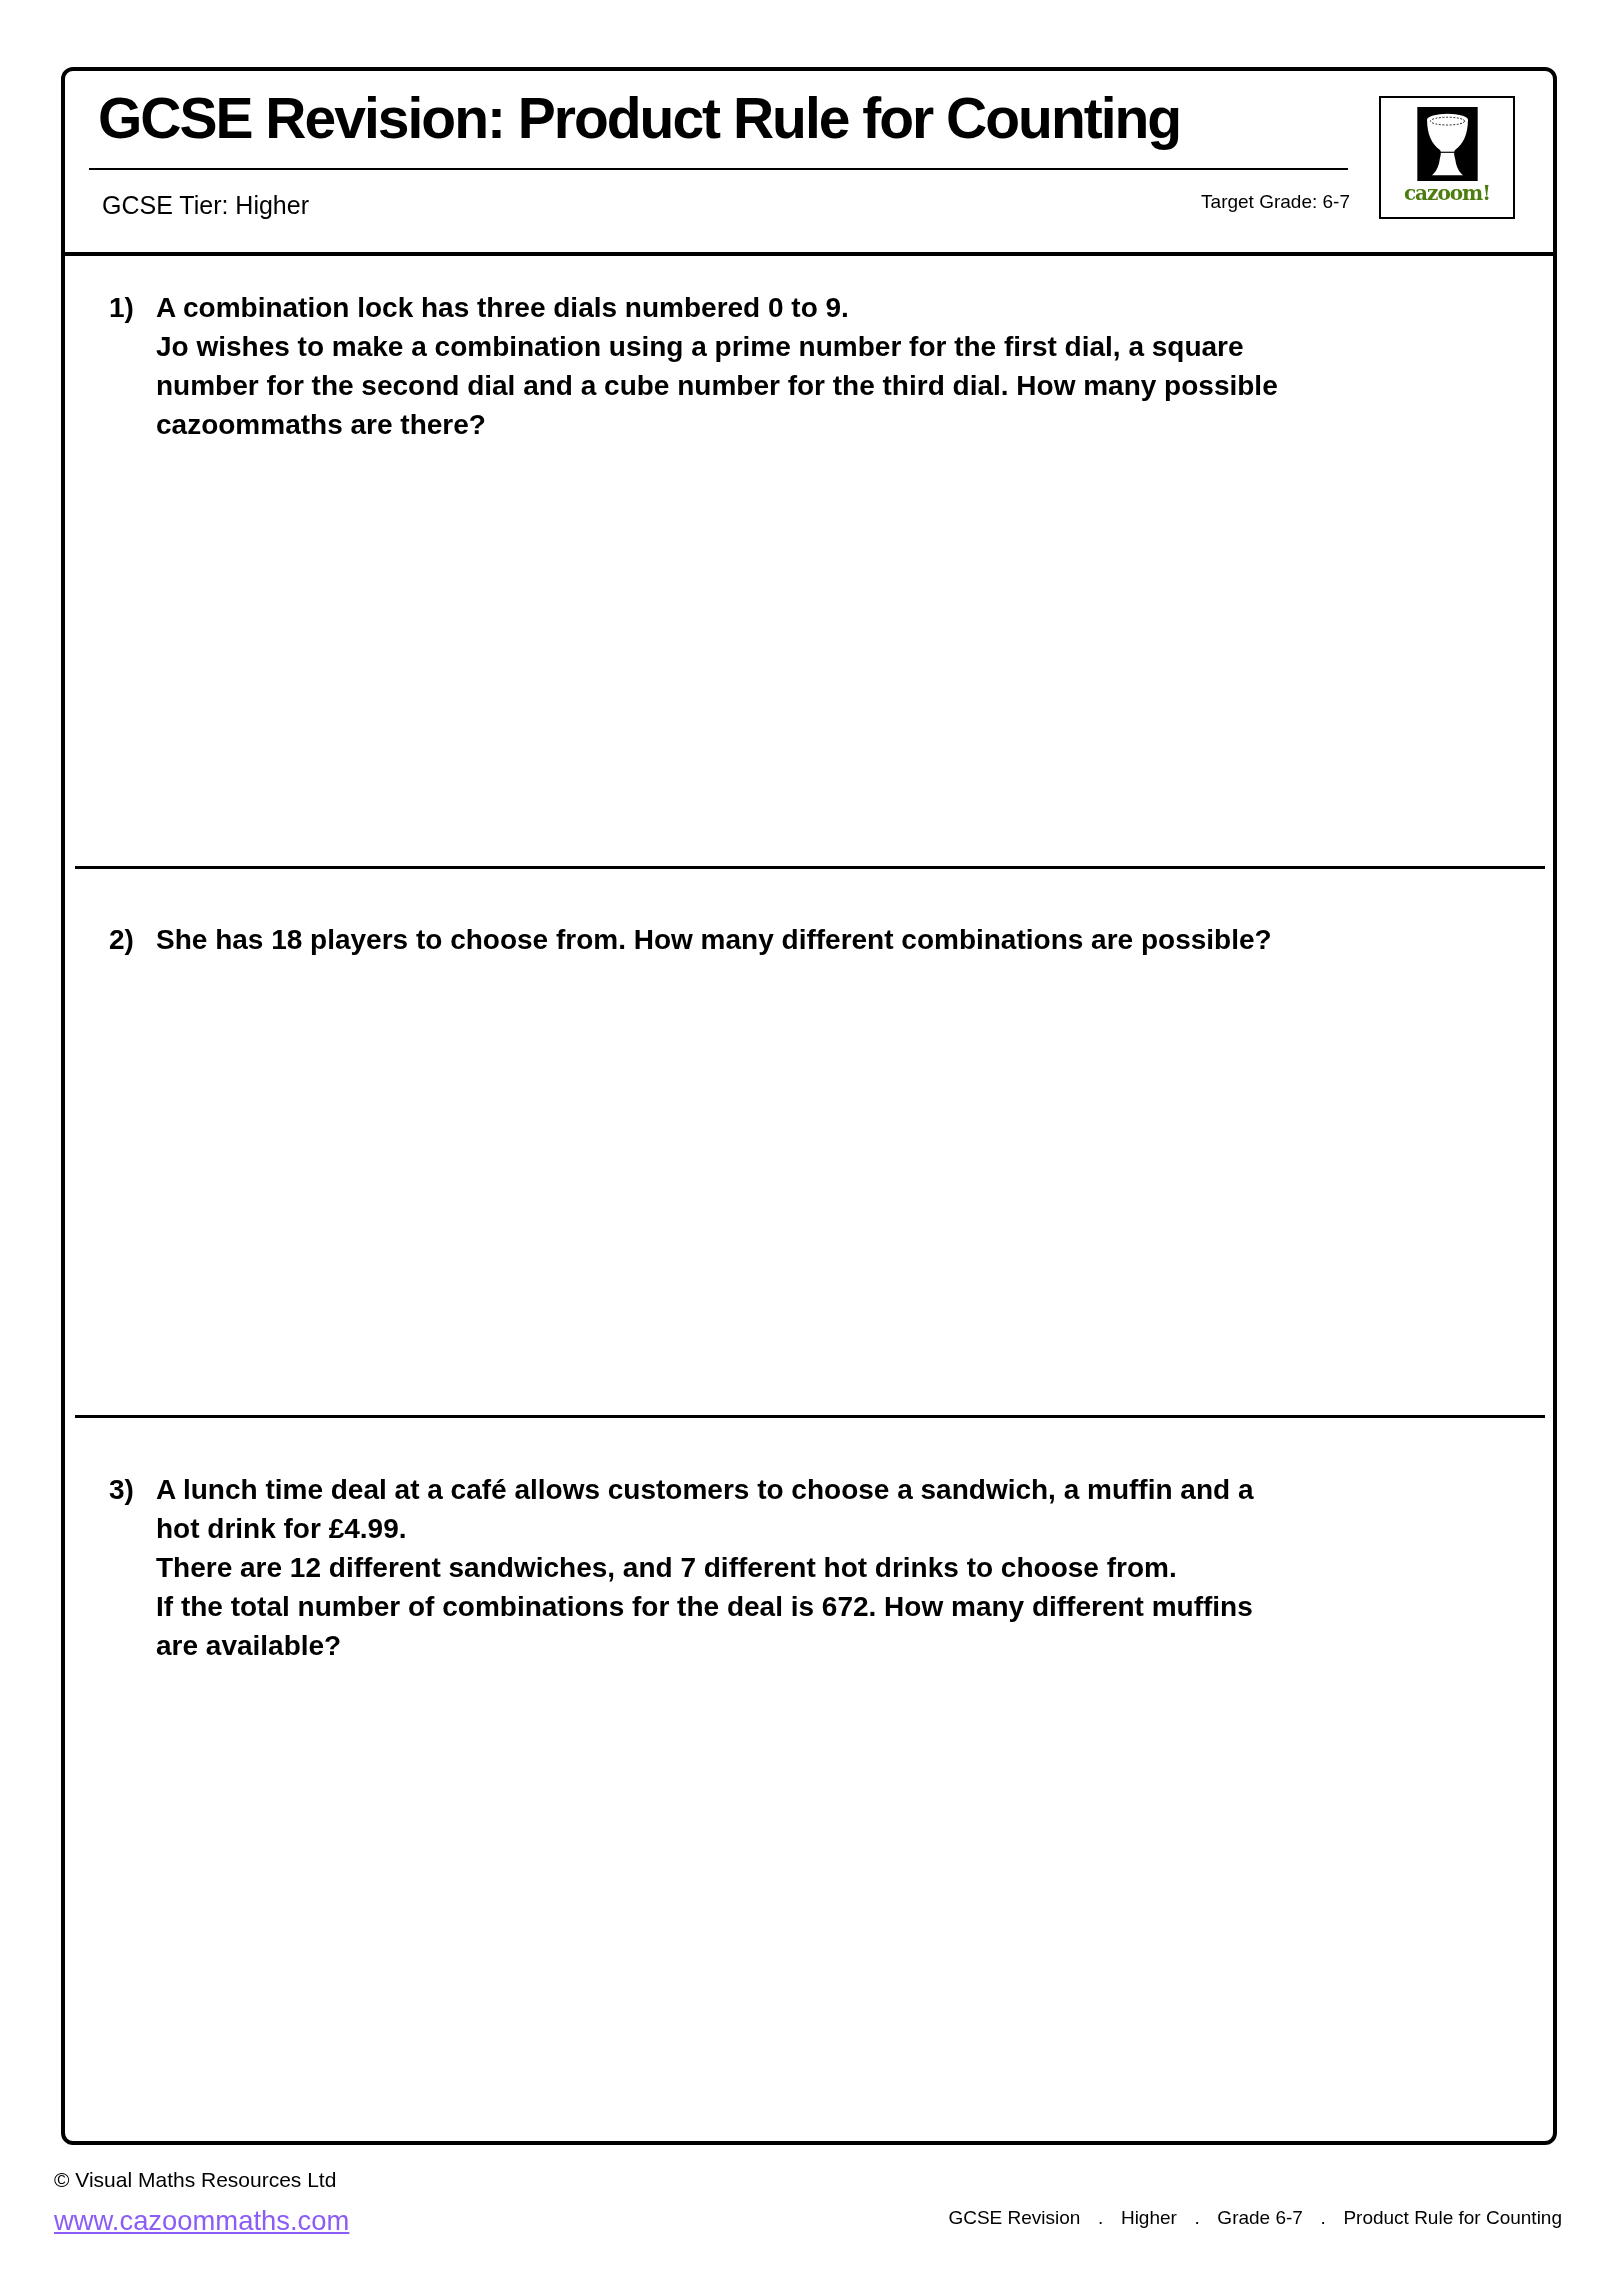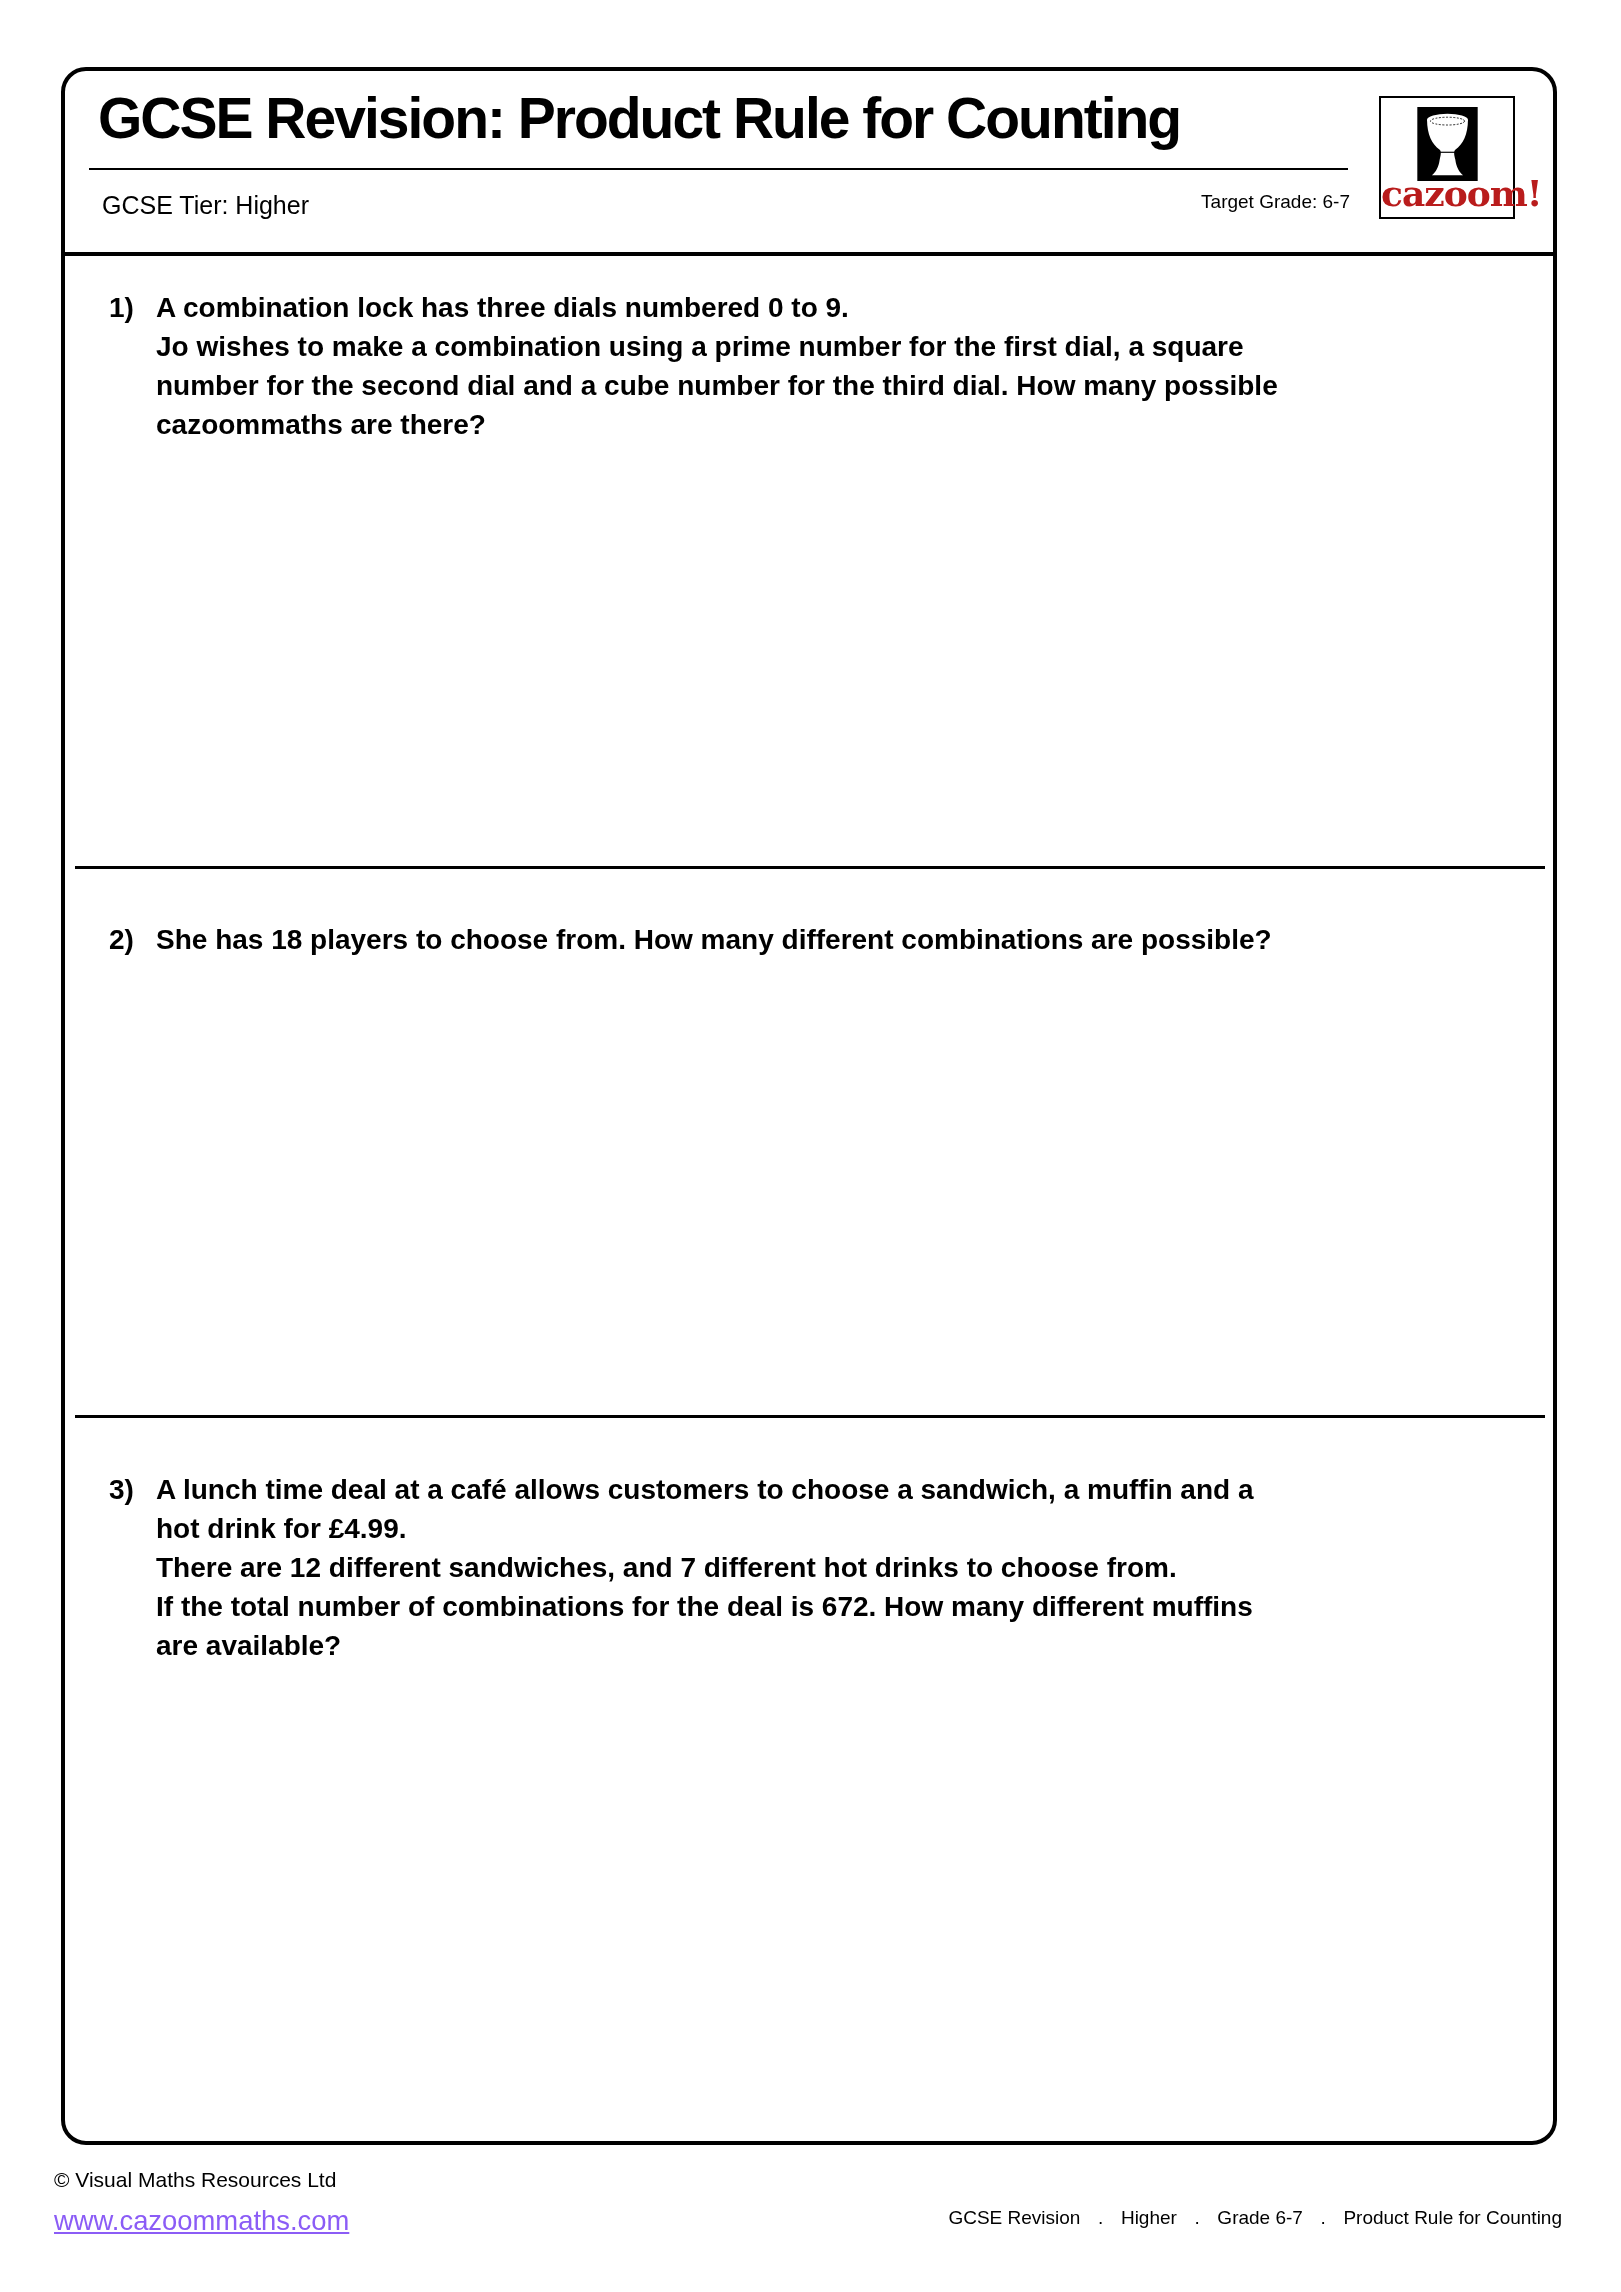--- a/index.html
+++ b/index.html
@@ -9,21 +9,21 @@
     background:#ffffff;
     font-family:"Liberation Sans", sans-serif;
     color:#000;
     overflow:hidden;
   }
   .sheet-box{
     position:absolute;
     left:61px;top:67px;
     width:1488px;height:2070px;
     border:4.9px solid #000;
-    border-radius:25px;
+    border-radius:12px;
     background:#fff;
   }
   
   .header-section{
     position:absolute;left:0;top:0;right:0;
     height:181px;
     border-bottom:4.9px solid #000;
   }
   .worksheet-title{
     position:absolute;left:33px;top:13.7px;
@@ -53,24 +53,24 @@
   .logo-drum{
     display:block;
     margin:9.8px auto 0 auto;
     width:61px;height:74px;
   }
   .logo-text{
     display:block;
     margin-top:-2px;
     font-family:"DejaVu Serif", serif;
     font-weight:bold;
-    font-size:36px;
+    font-size:20px;
     letter-spacing:-1px;
     line-height:29px;
-    color:#b91c1c;
+    color:#4d7c0f;
   }
   
   .content-section{
     position:absolute;left:0;right:0;top:186px;bottom:0;
   }
   .question{
     position:absolute;left:44px;right:29px;
     display:flex;
     font-size:28px;font-weight:bold;
     line-height:39px;

